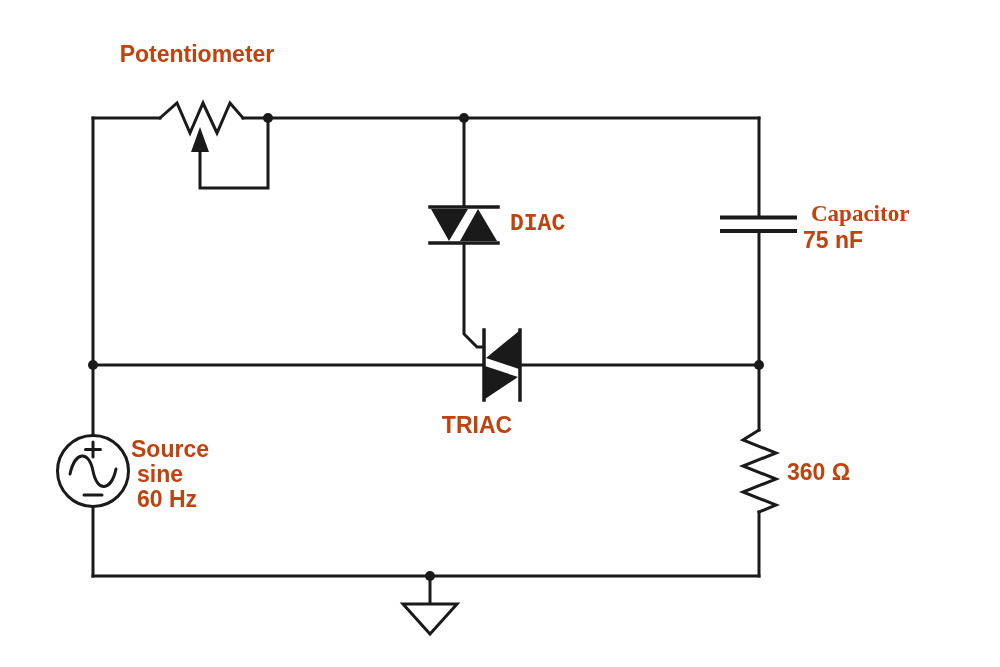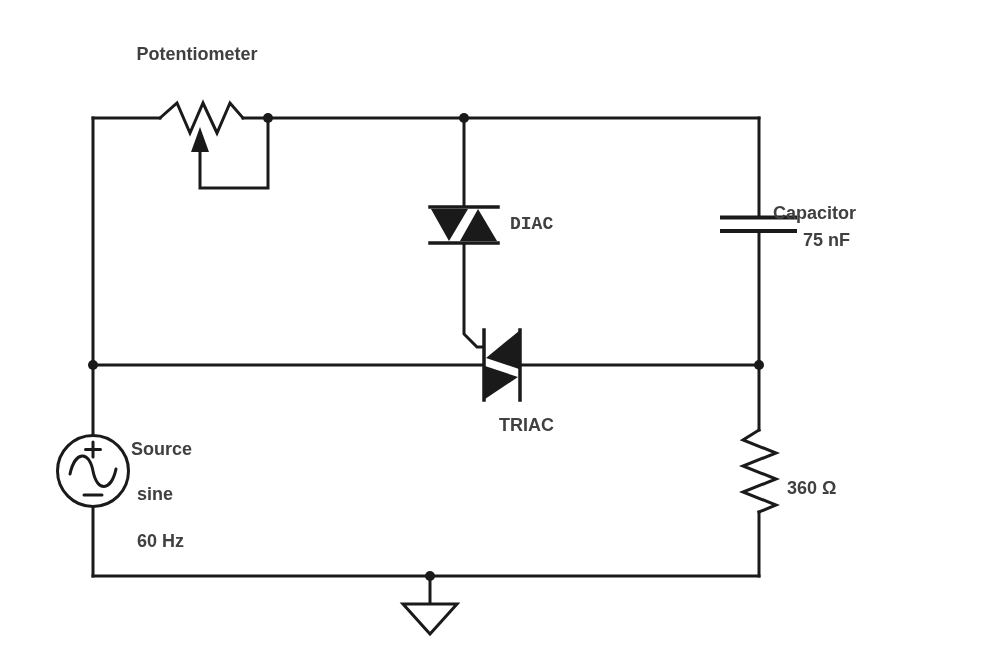--- a/index.html
+++ b/index.html
@@ -9,38 +9,38 @@
     height: 667px;
     background: #ffffff;
     overflow: hidden;
     font-family: "Liberation Sans", sans-serif;
   }
   #circuit-svg { position: absolute; left: 0; top: 0; }
   .lbl {
     position: absolute;
     font-family: "Liberation Sans", sans-serif;
     font-weight: bold;
-    font-size: 18px;
+    font-size: 23px;
     line-height: 21px;
-    color: #404040;
+    color: #c2410c;
     white-space: nowrap;
   }
   .lbl.centered { text-align: center; }
   
   #lbl-pot-name   { left: 97px;  top: 44px;  width: 200px; }
   #lbl-pot-value  { left: 97px;  top: 69px;  width: 200px; }
   #lbl-diac       { left: 510px; top: 214px; font-family: Liberation Mono, monospace; }
-  #lbl-cap-name   { left: 773px; top: 203px; }
+  #lbl-cap-name   { left: 811px; top: 203px; font-family: Liberation Serif, serif; }
   #lbl-cap-value  { left: 803px; top: 230px; }
-  #lbl-triac      { left: 446px; top: 415px; width: 108px; text-align: right; }
+  #lbl-triac      { left: 423px; top: 415px; width: 108px; }
   #lbl-src-1      { left: 131px; top: 439px; }
-  #lbl-src-2      { left: 137px; top: 484px; }
-  #lbl-src-3      { left: 137px; top: 489px; margin-top: 42px; }
+  #lbl-src-2      { left: 137px; top: 464px; }
+  #lbl-src-3      { left: 137px; top: 489px; }
   #lbl-bulb-name  { left: 787px; top: 451px; }
-  #lbl-bulb-value { left: 787px; top: 478px; }
+  #lbl-bulb-value { left: 787px; top: 462px; }
 </style>
 </head>
 <body>
 
 <div id="stage">
 
   <svg id="circuit-svg" width="1000" height="667" viewBox="0 0 1000 667">
 
     <g stroke="#1a1a1a" stroke-width="3" fill="none" stroke-linecap="square" stroke-linejoin="miter">
 

